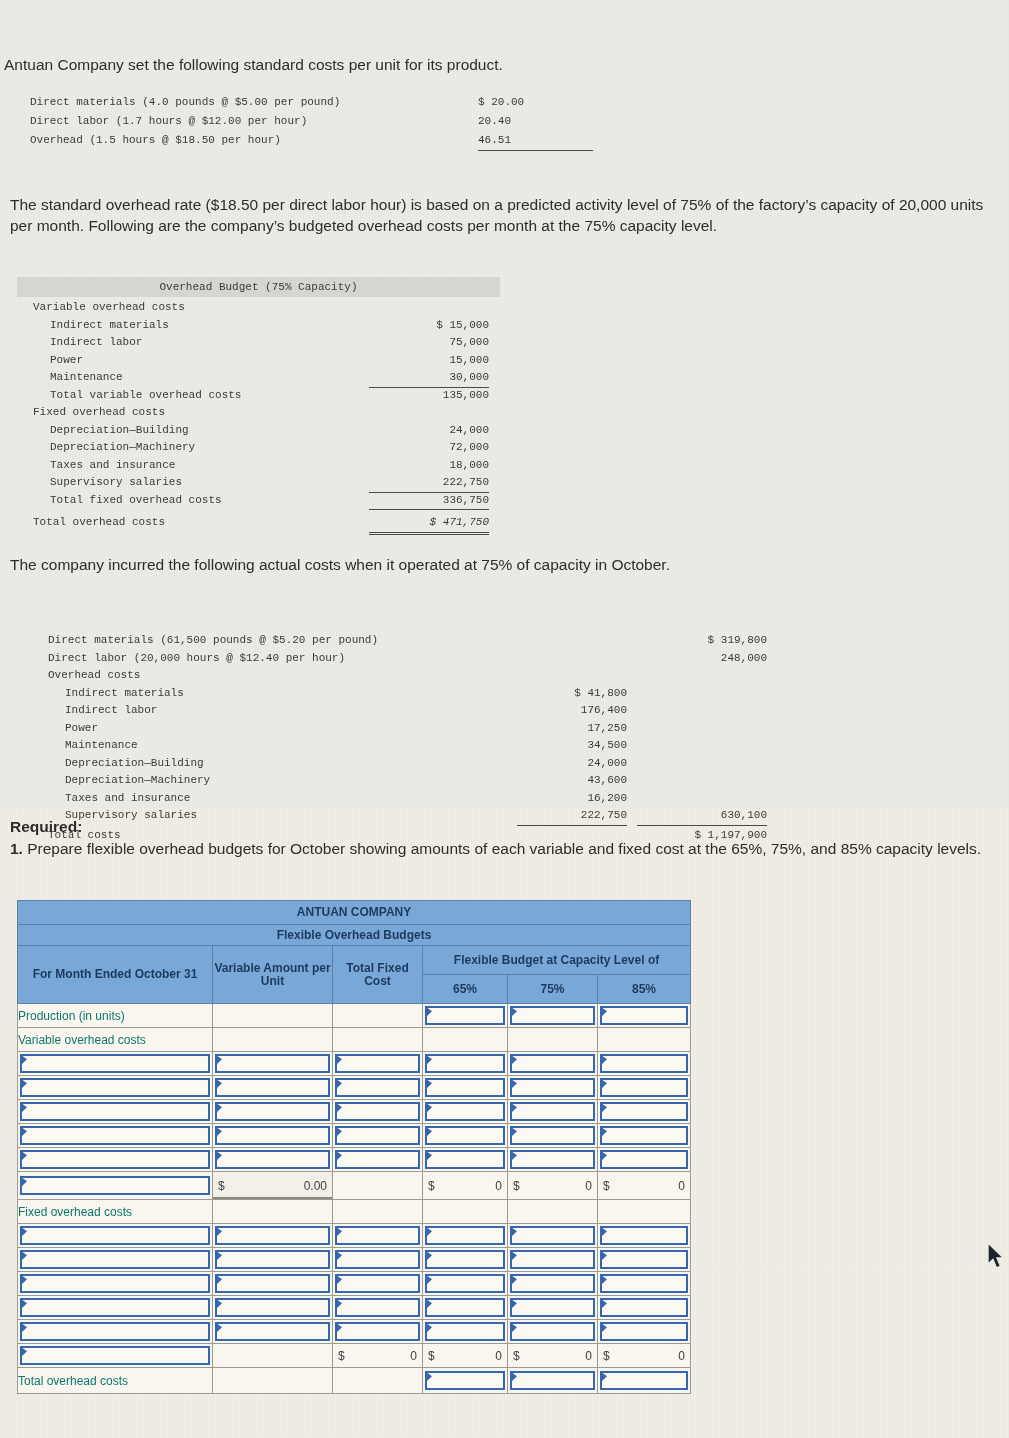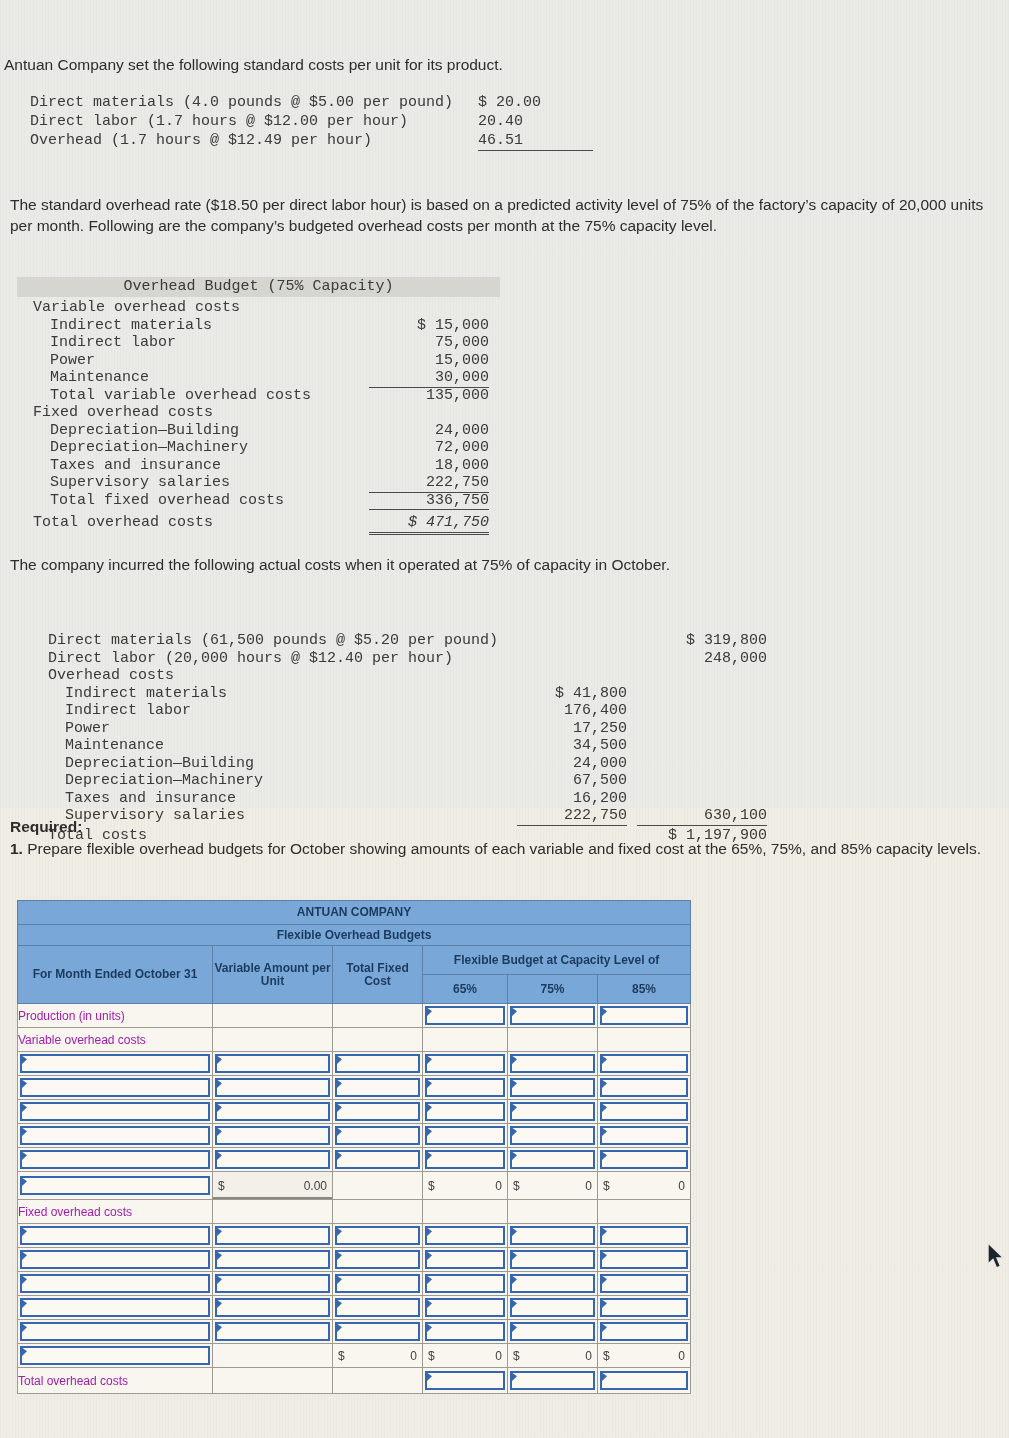--- a/index.html
+++ b/index.html
@@ -10,21 +10,21 @@
     font-family:"Liberation Sans", sans-serif; color:#2e2c2c;
   }
   .bottom-panel { position:absolute; left:0; top:808px; width:1009px; height:630px;
     background:#f0ede4;
     background-image:repeating-linear-gradient(90deg, rgba(0,0,0,0.018) 0 1px, transparent 1px 3px); }
 
   .sans { font-size:15.5px; line-height:21px; }
   .abs { position:absolute; }
 
   
-  .mono { font-family:"Liberation Mono","DejaVu Sans Mono",monospace; font-size:15px; color:#3a3a3a; }
+  .mono { font-family:"Liberation Mono","DejaVu Sans Mono",monospace; font-size:11px; color:#3a3a3a; }
   .crow { position:relative; height:17.5px; line-height:17.5px; white-space:nowrap; }
   .srow { position:relative; height:19px; line-height:19px; white-space:nowrap; }
   .ind1 { padding-left:17px; display:inline-block; }
   .ind0 { padding-left:0; display:inline-block; }
   .bind0 { padding-left:16px; display:inline-block; }
   .bind1 { padding-left:33px; display:inline-block; }
 
   .samt { position:absolute; right:0; top:0; width:115px; text-align:left; }
   .samt.u  { border-bottom:1.5px solid #4a4a4a; }
   .samt.uu { border-bottom:3.5px double #4a4a4a; }
@@ -50,21 +50,21 @@
   .hd { background:#79a8d8; color:#1c3a5e; font-weight:bold; text-align:center;
         border-color:#5c80a8 !important; line-height:13px; }
   tr.rt  td { height:23px; }
   tr.rs  td { height:20px; }
   tr.rh1 td { height:28px; }
   tr.rh2 td { height:28px; }
   tr.rb  td { height:23px; }
   tr.rsub td { height:27px; }
   tr.rsub2 td { height:21px; }
   tr.rtot td { height:25px; }
-  .lbl { padding-left:4px; color:#a21caf; }
+  .lbl { padding-left:4px; color:#0f766e; }
   .in { position:relative; height:15px; margin:2px 2px; border:2px solid #3566ae; background:#fbf9f2; }
   .in::before { content:""; position:absolute; left:-1px; top:-1px; width:6px; height:10px;
     background:#3566ae; clip-path:polygon(0 0,100% 42%,0 100%); }
   .cv { display:flex; justify-content:space-between; padding:0 5px; color:#3f3f3f; }
   .sumline { box-shadow:inset 0 -2px 0 #8b897f; background:#f2f0e8; }
 
   
   .cursor { position:absolute; left:987px; top:1242px; width:18px; height:30px; }
 </style>
 </head>
@@ -78,21 +78,21 @@
   <div class="abs mono" style="left:30px; top:93px; width:563px;">
     <div class="srow">
       <span class="ind0">Direct materials (4.0 pounds @ $5.00 per pound)</span>
       <span class="samt">$ 20.00</span>
     </div>
     <div class="srow">
       <span class="ind0">Direct labor (1.7 hours @ $12.00 per hour)</span>
       <span class="samt">20.40</span>
     </div>
     <div class="srow">
-      <span class="ind0">Overhead (1.7 hours @ $12.49 per hour)</span>
+      <span class="ind0">Overhead (1.5 hours @ $18.50 per hour)</span>
       <span class="samt u">46.51</span>
     </div>
   </div>
 
   <div class="abs sans" style="left:10px; top:194px; width:998px;">The standard overhead rate ($18.50 per direct labor hour) is based on a predicted activity level of 75% of the factory’s capacity of 20,000 units per month. Following are the company’s budgeted overhead costs per month at the 75% capacity level.</div>
 
   <div class="abs mono" style="left:17px; top:277px; width:483px;">
     <div class="band">Overhead Budget (75% Capacity)</div>
     <div class="crow"><span class="bind0">Variable overhead costs</span></div>
     <div class="crow">
@@ -171,21 +171,21 @@
     <div class="crow">
       <span class="ind1">Maintenance</span>
       <span class="a1">34,500</span>
     </div>
     <div class="crow">
       <span class="ind1">Depreciation—Building</span>
       <span class="a1">24,000</span>
     </div>
     <div class="crow">
       <span class="ind1">Depreciation—Machinery</span>
-      <span class="a1">67,500</span>
+      <span class="a1">43,600</span>
     </div>
     <div class="crow">
       <span class="ind1">Taxes and insurance</span>
       <span class="a1">16,200</span>
     </div>
     <div class="crow">
       <span class="ind1">Supervisory salaries</span>
       <span class="a1 u">222,750</span>
       <span class="a2 u">630,100</span>
     </div>

